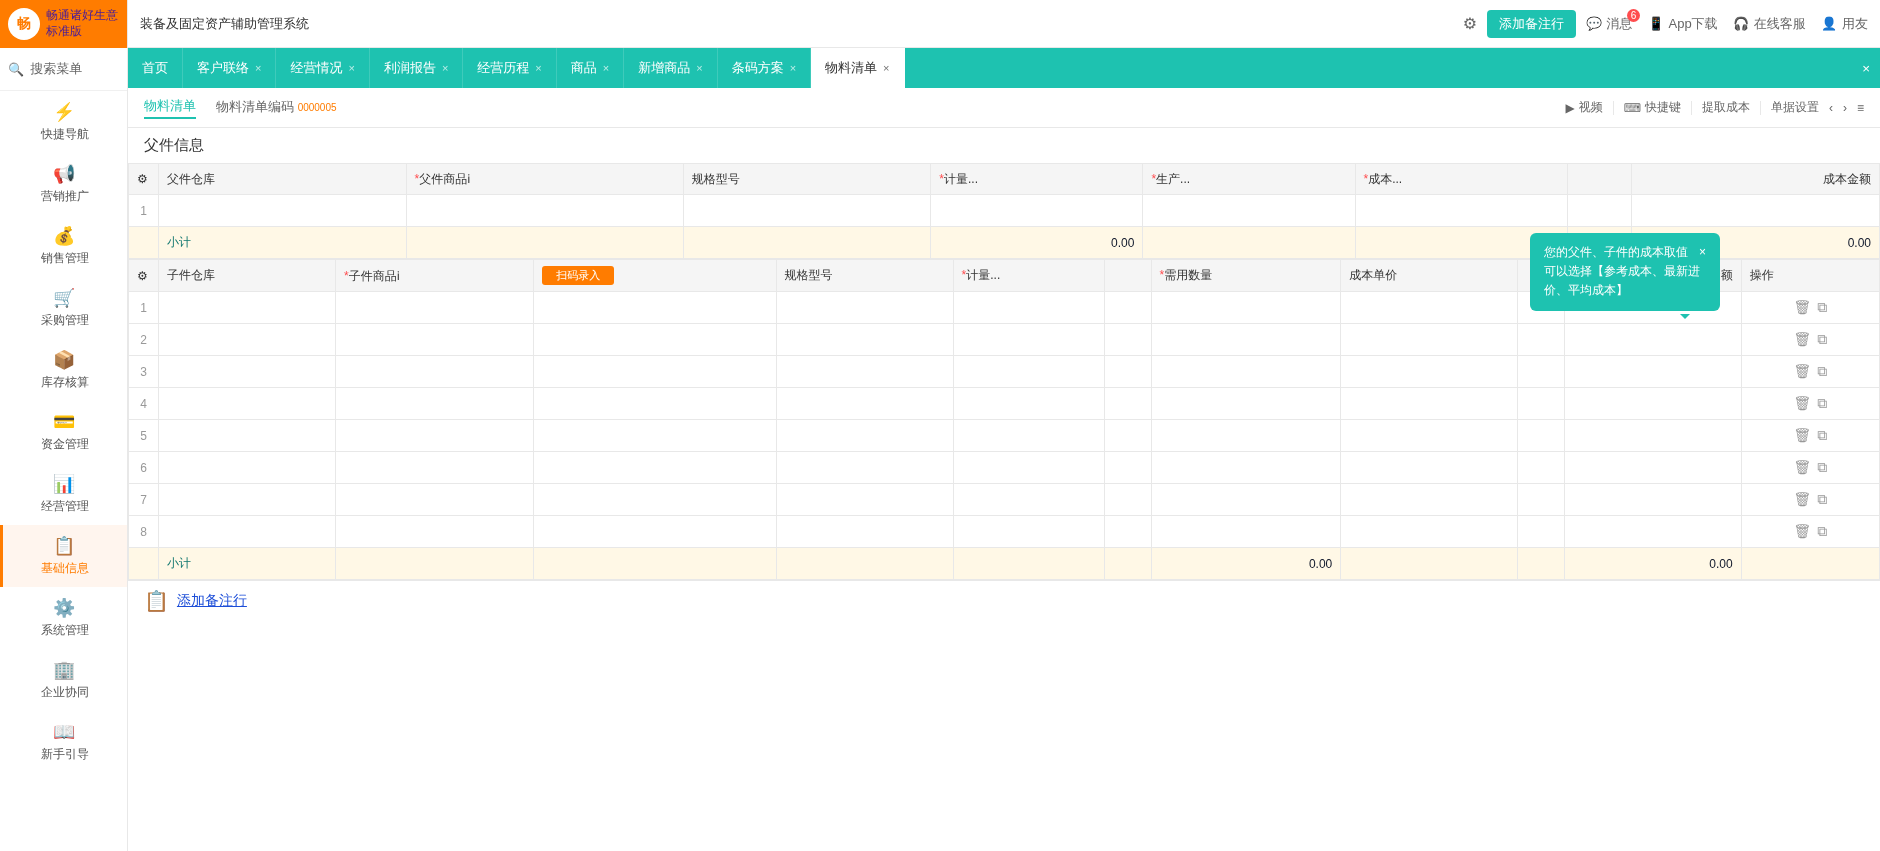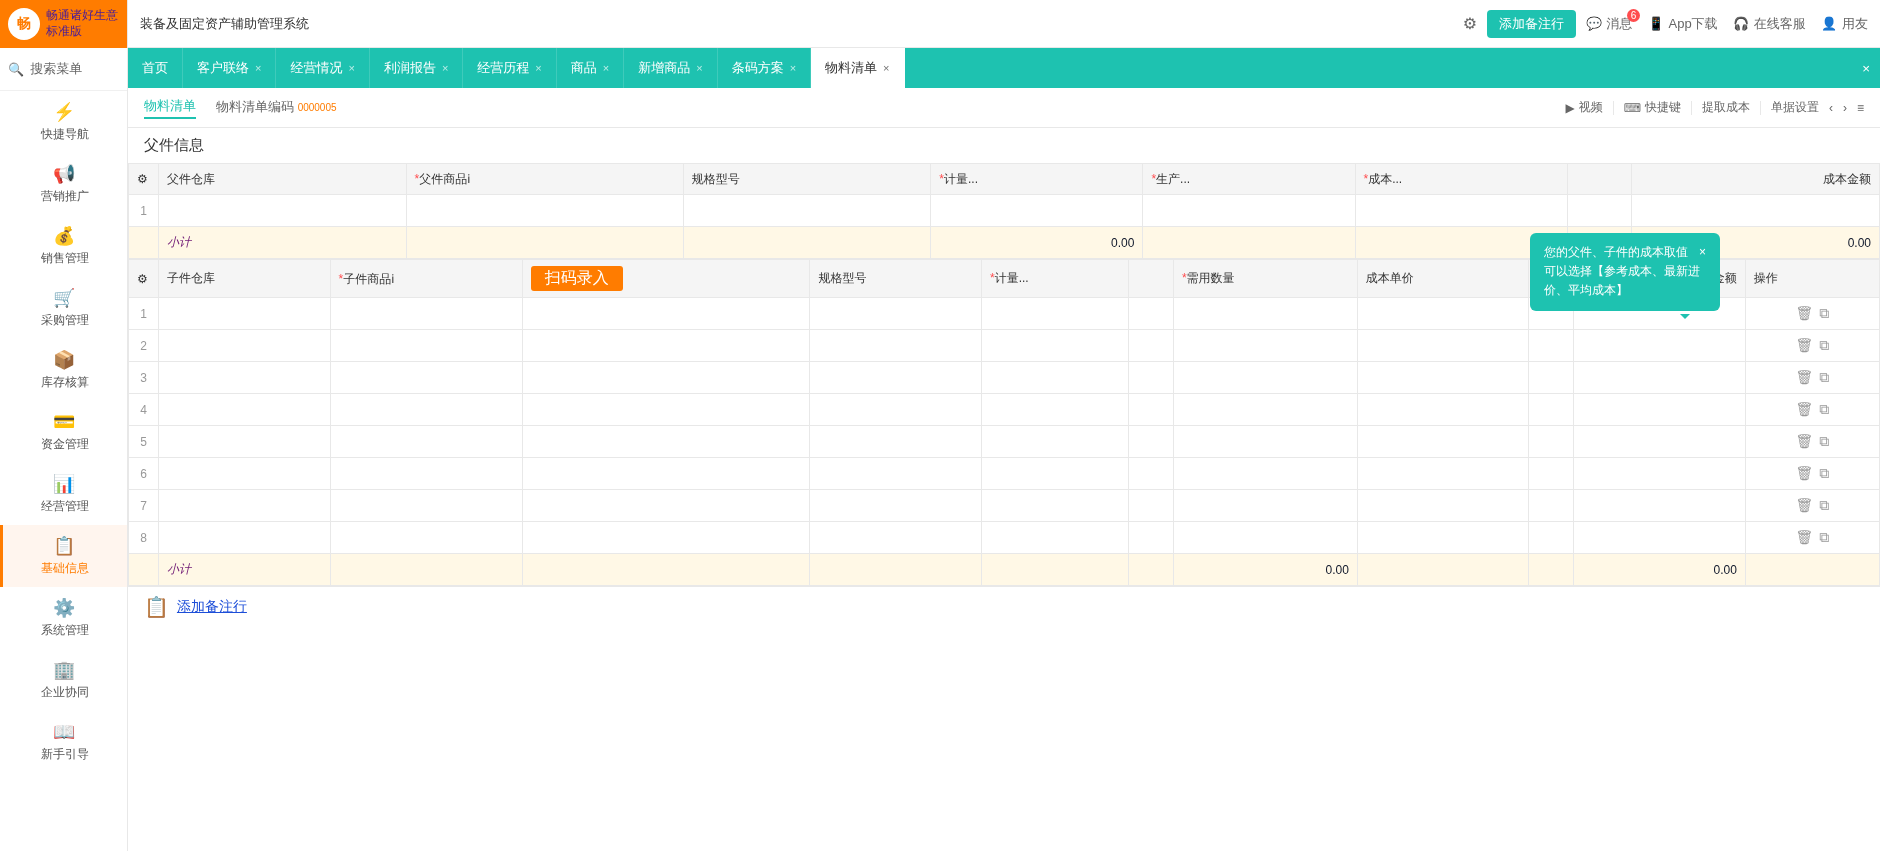--- a/index.html
+++ b/index.html
@@ -135,24 +135,24 @@
       white-space: nowrap;
     }
     .data-table td {
       border: 1px solid #e8e8e8;
       padding: 4px 8px;
       height: 32px;
     }
     .data-table .row-num { color: #999; text-align: center; width: 30px; }
     .required { color: #ff4d4f; }
     .subtotal-row td { background: #fff8e6; font-weight: 500; }
-    .subtotal-label { color: #701a75; font-style: italic; }
+    .subtotal-label { color: #0f766e; }
     .scan-btn {
       background: #ff7c00; color: #fff; border: none; border-radius: 3px;
-      padding: 2px 14px; font-size: 16px; cursor: pointer;
+      padding: 2px 14px; font-size: 11px; cursor: pointer;
     }
     .action-icons { display: flex; gap: 6px; justify-content: center; }
     .action-icon { cursor: pointer; color: #999; font-size: 14px; }
 
     
     .tooltip-box {
       position: absolute;
       background: #1ec2b0;
       color: #fff;
       border-radius: 6px;

